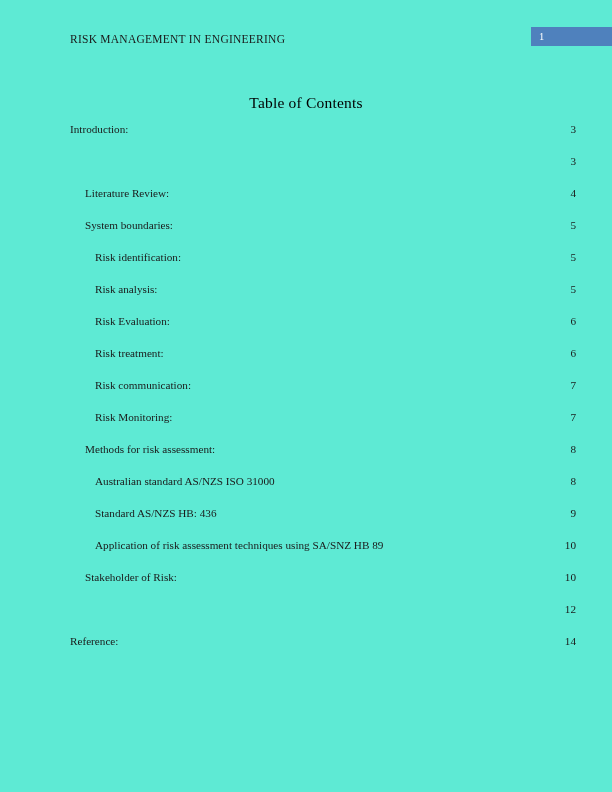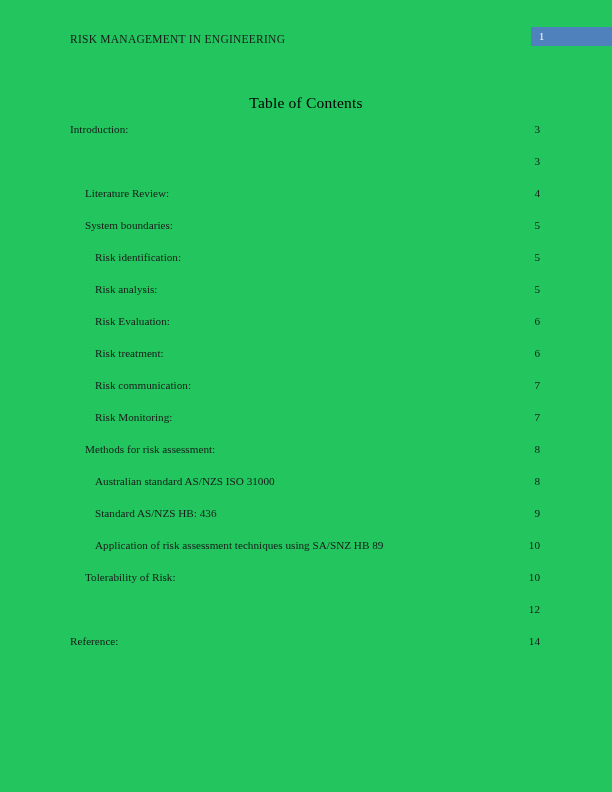--- a/index.html
+++ b/index.html
@@ -8,21 +8,21 @@
     background: #ffffff;
   }
   body {
     font-family: "Liberation Serif", "DejaVu Serif", serif;
     color: #000000;
   }
   .page {
     position: relative;
     width: 612px;
     height: 792px;
-    background: #22c55e;
+    background: #5eead4;
     overflow: hidden;
   }
 
   
   .header {
     position: absolute;
     top: 33px;
     left: 0;
     width: 612px;
     height: 24px;
@@ -73,21 +73,21 @@
     width: 612px;
   }
   .toc-entry {
     position: relative;
     height: 32px;
     line-height: 32px;
     display: flex;
     align-items: baseline;
     font-size: 11.2px;
     color: #1a1a1a;
-    padding-right: 72px; 
+    padding-right: 36px; 
     box-sizing: border-box;
   }
   .toc-entry.lvl1 { padding-left: 70px; }
   .toc-entry.lvl2 { padding-left: 85px; }
   .toc-entry.lvl3 { padding-left: 95px; align-items: flex-end; }
 
   .toc-label {
     white-space: nowrap;
     flex: 0 0 auto;
   }
@@ -191,21 +191,21 @@
         <span class="toc-label">Standard AS/NZS HB: 436</span>
         <span class="toc-leader"></span>
         <span class="toc-page">9</span>
       </div>
       <div class="toc-entry lvl3">
         <span class="toc-label">Application of risk assessment techniques using SA/SNZ HB 89</span>
         <span class="toc-leader"></span>
         <span class="toc-page">10</span>
       </div>
       <div class="toc-entry lvl2">
-        <span class="toc-label">Tolerability of Risk:</span>
+        <span class="toc-label">Stakeholder of Risk:</span>
         <span class="toc-leader"></span>
         <span class="toc-page">10</span>
       </div>
       <div class="toc-entry lvl2">
         <span class="toc-leader"></span>
         <span class="toc-page">12</span>
       </div>
       <div class="toc-entry lvl1">
         <span class="toc-label">Reference:</span>
         <span class="toc-leader"></span>

